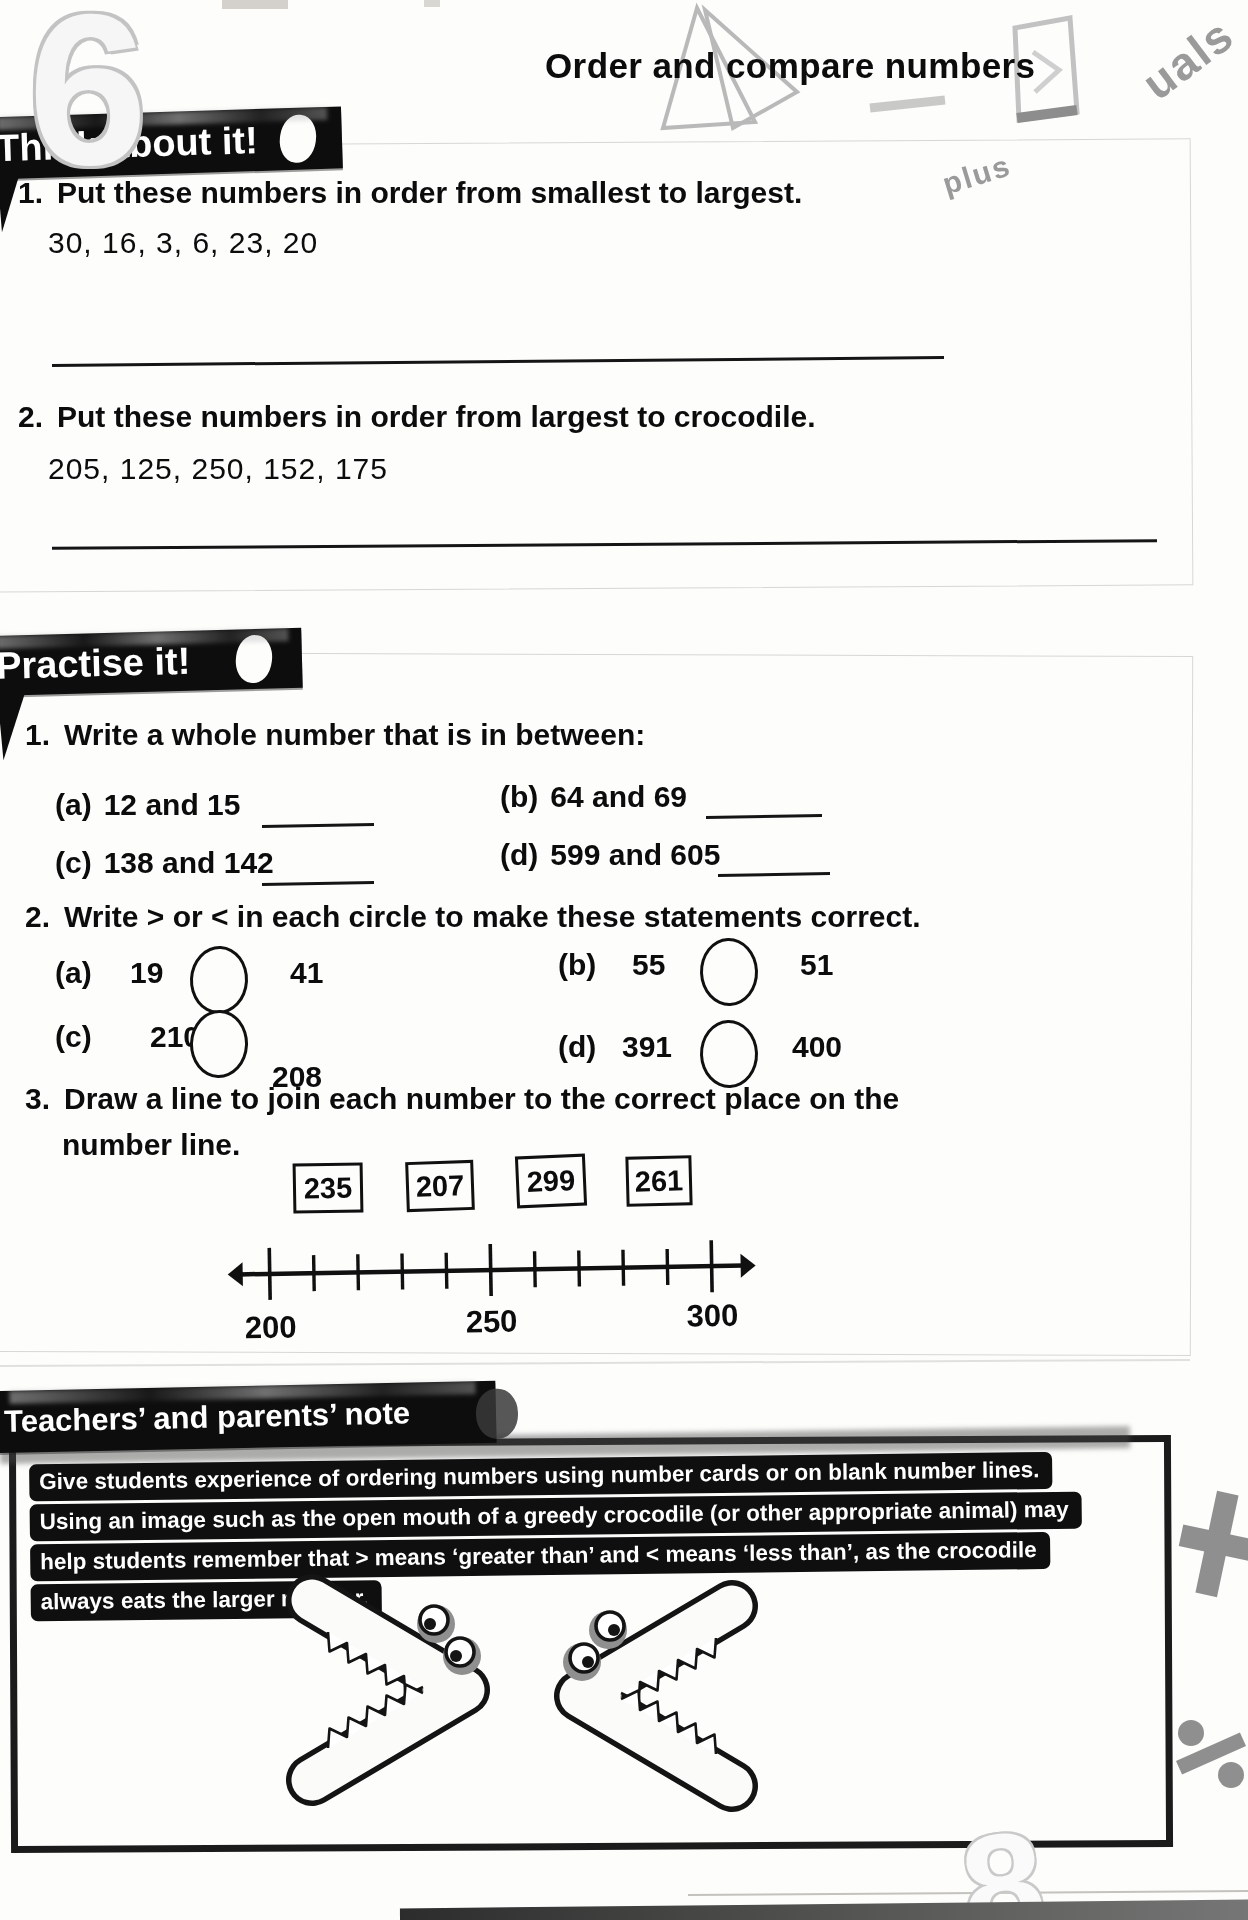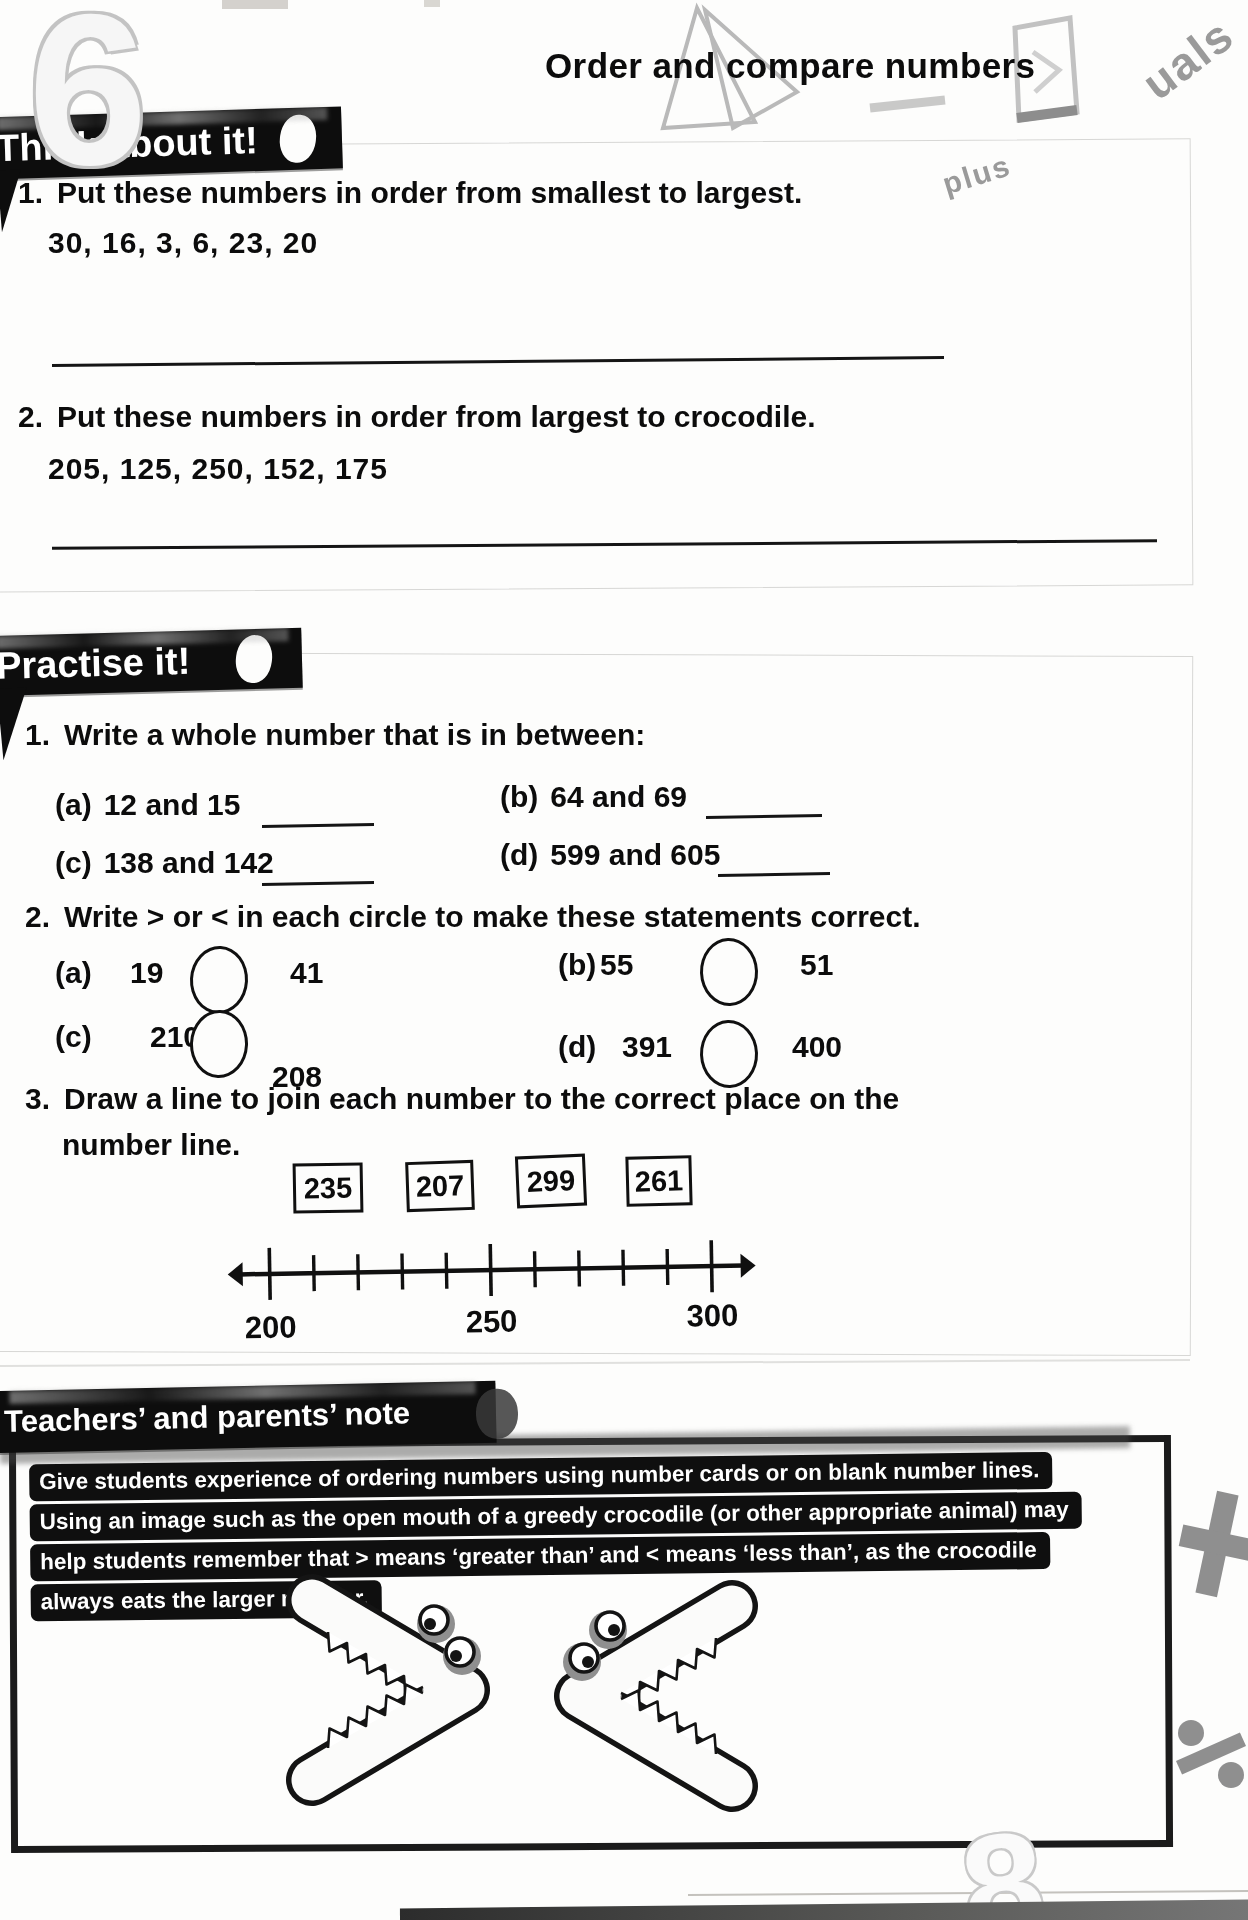--- a/index.html
+++ b/index.html
@@ -26,21 +26,21 @@
     content:"";position:absolute;left:4%;top:0;width:92%;height:13px;
     background:linear-gradient(90deg,rgba(190,190,190,.55),rgba(90,90,90,.15) 30%,rgba(210,210,210,.5) 55%,rgba(120,120,120,.2) 80%,rgba(190,190,190,.4));
     filter:blur(2px);
   }
   .blob{position:absolute;background:#fdfdfc;border-radius:48%;}
   .tail{background:#0d0d0d;z-index:2;}
   
   .secbox{border:1.6px solid #d7d7d5;z-index:0;background:transparent;}
   
   .qrow{display:flex;gap:14px;font-size:30px;font-weight:700;z-index:2;white-space:nowrap;}
-  .values{font-size:30px;font-weight:700;letter-spacing:1px;white-space:nowrap;}
+  .values{font-size:30px;font-weight:400;letter-spacing:1px;white-space:nowrap;}
   .wline{background:#151515;height:3px;z-index:1;}
   .item{display:flex;gap:12px;font-size:30px;font-weight:700;white-space:nowrap;}
   .numtxt{font-size:30px;font-weight:700;white-space:nowrap;}
   .cmp-circle{width:52px;height:62px;border:3px solid #101010;border-radius:50%;background:#fdfdfc;}
   .card{
     border:3px solid #101010;background:#fdfdfc;display:flex;align-items:center;justify-content:center;
     font-size:29px;font-weight:700;
   }
   
   .notebox{border:7px solid #1b1b1b;z-index:1;}
@@ -147,21 +147,21 @@
     <span>2.</span>
     <span>Write &gt; or &lt; in each circle to make these statements correct.</span>
   </div>
 
   <span class="abs numtxt" style="left:55px;top:956px;">(a)</span>
   <span class="abs numtxt" style="left:130px;top:956px;">19</span>
   <div class="abs cmp-circle" style="left:190px;top:946px;transform:rotate(3deg);"></div>
   <span class="abs numtxt" style="left:290px;top:956px;">41</span>
 
   <span class="abs numtxt" style="left:558px;top:948px;">(b)</span>
-  <span class="abs numtxt" style="left:600px;top:948px;">55</span>
+  <span class="abs numtxt" style="left:632px;top:948px;">55</span>
   <div class="abs cmp-circle" style="left:700px;top:938px;transform:rotate(-2deg);"></div>
   <span class="abs numtxt" style="left:800px;top:948px;">51</span>
 
   <span class="abs numtxt" style="left:55px;top:1020px;">(c)</span>
   <span class="abs numtxt" style="left:118px;top:1020px;margin-left:32px;">210</span>
   <div class="abs cmp-circle" style="left:190px;top:1010px;transform:rotate(2deg);"></div>
   <span class="abs numtxt" style="left:272px;top:1020px;margin-top:40px;">208</span>
 
   <span class="abs numtxt" style="left:558px;top:1030px;">(d)</span>
   <span class="abs numtxt" style="left:622px;top:1030px;">391</span>

